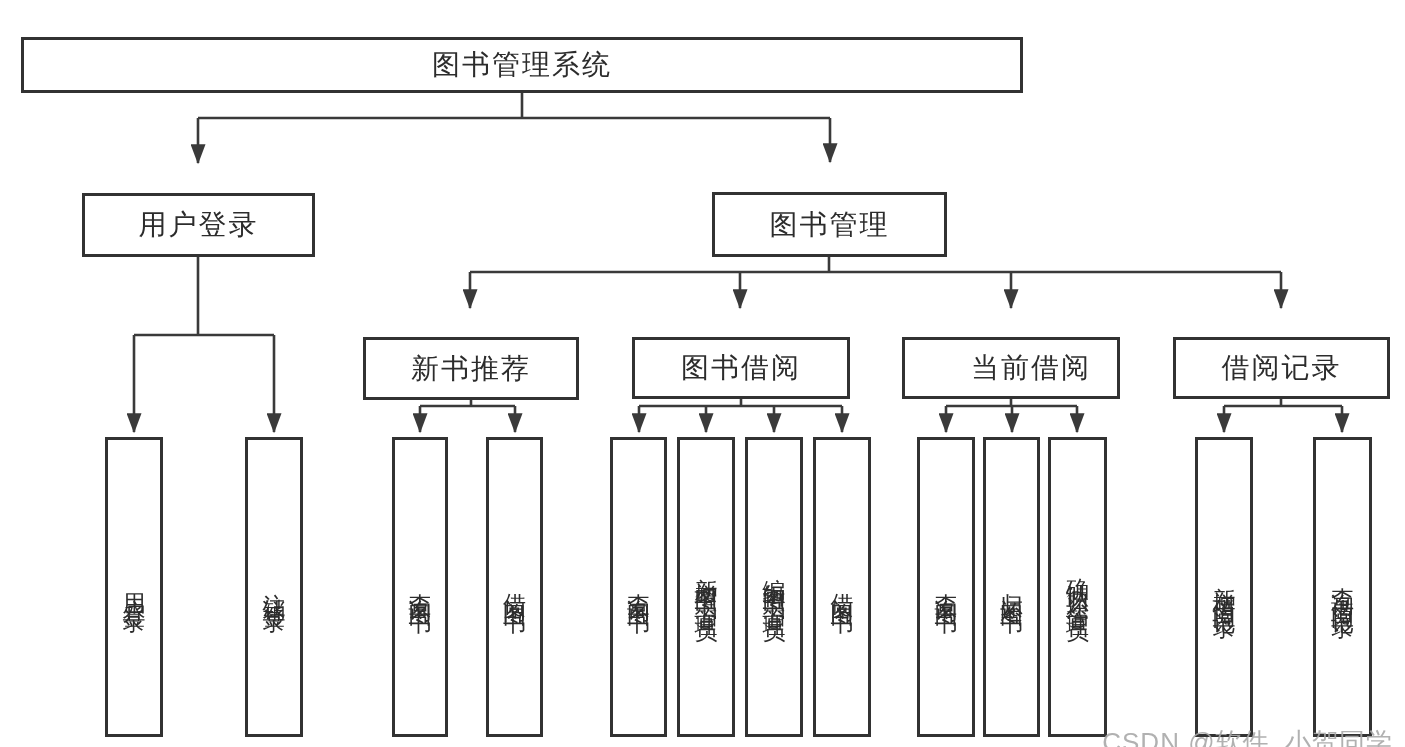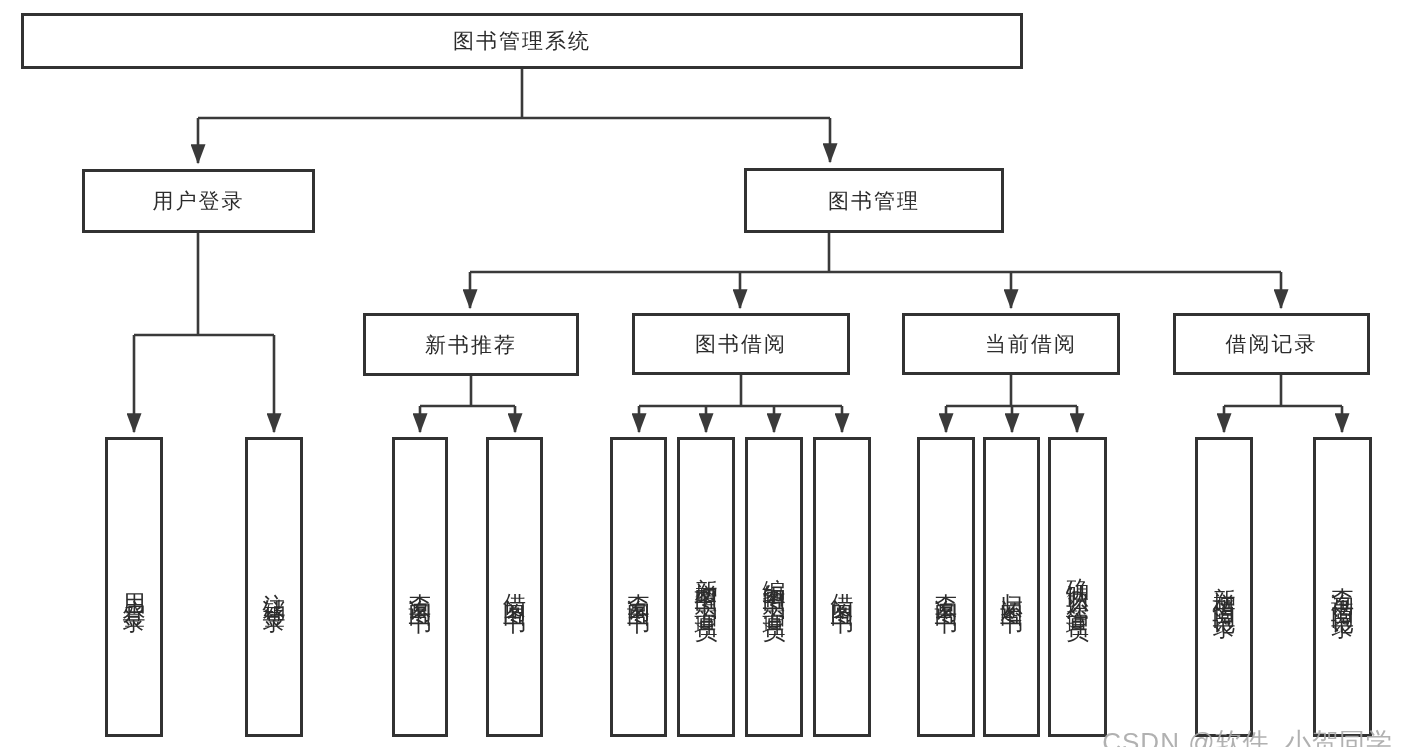--- a/index.html
+++ b/index.html
@@ -20,43 +20,44 @@
     position: absolute;
     box-sizing: border-box;
     border: 3px solid #323232;
     background: #ffffff;
     display: flex;
     align-items: center;
     justify-content: center;
     color: #2c2c2c;
   }
   .hbox {
-    font-size: 21px;
+    font-size: 28px;
     letter-spacing: 2px;
     white-space: nowrap;
+    margin-top: 24px;
   }
   .vbox {
     writing-mode: vertical-rl;
     text-orientation: mixed;
     font-size: 23px;
     letter-spacing: 6px;
     line-height: 1;
     top: 437px;
     height: 300px;
   }
   
   .n-root   { left: 21px;  top: 13px;  width: 1002px; height: 56px; }
   
   .n-ulogin { left: 82px;  top: 169px; width: 233px;  height: 64px; }
-  .n-bmgmt  { left: 744px; top: 168px; width: 260px;  height: 65px; }
+  .n-bmgmt  { left: 712px; top: 168px; width: 235px;  height: 65px; }
   
   .n-rec    { left: 363px; top: 313px; width: 216px;  height: 63px; }
   .n-bb     { left: 632px; top: 313px; width: 218px;  height: 62px; }
   .n-cb     { left: 902px; top: 313px; width: 218px;  height: 62px; padding-left: 40px; }
-  .n-br     { left: 1173px;top: 313px; width: 197px;  height: 62px; }
+  .n-br     { left: 1173px;top: 313px; width: 217px;  height: 62px; }
   
   .n-a1 { left: 105px;  width: 58px; }
   .n-a2 { left: 245px;  width: 58px; }
   .n-b1 { left: 392px;  width: 56px; }
   .n-b2 { left: 486px;  width: 57px; }
   .n-c1 { left: 610px;  width: 57px; }
   .n-c2 { left: 677px;  width: 58px; }
   .n-c3 { left: 745px;  width: 58px; }
   .n-c4 { left: 813px;  width: 58px; }
   .n-d1 { left: 917px;  width: 58px; }

